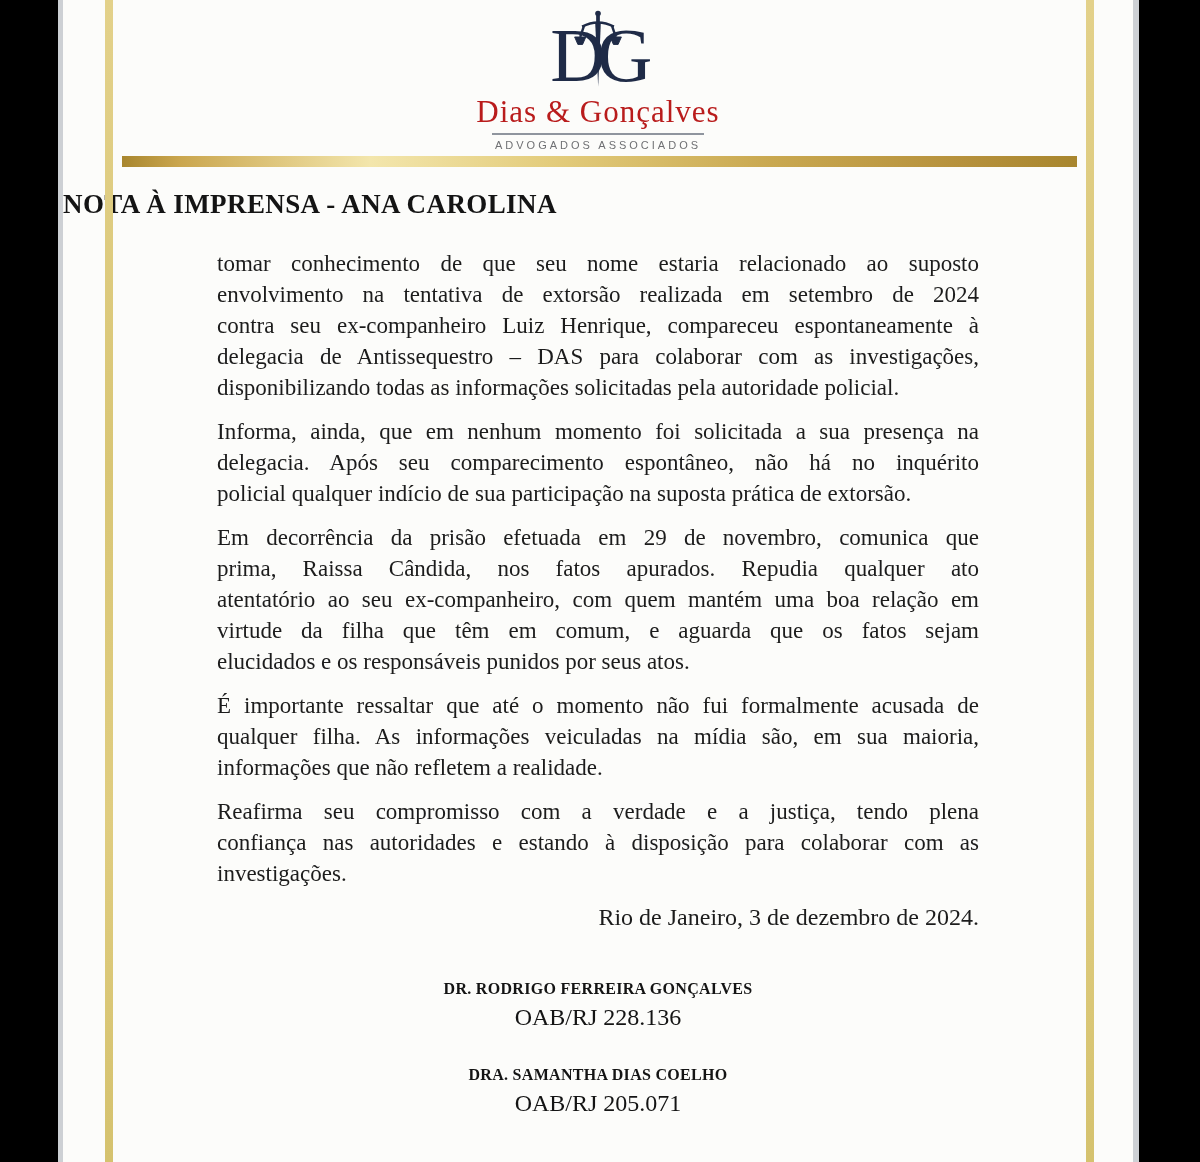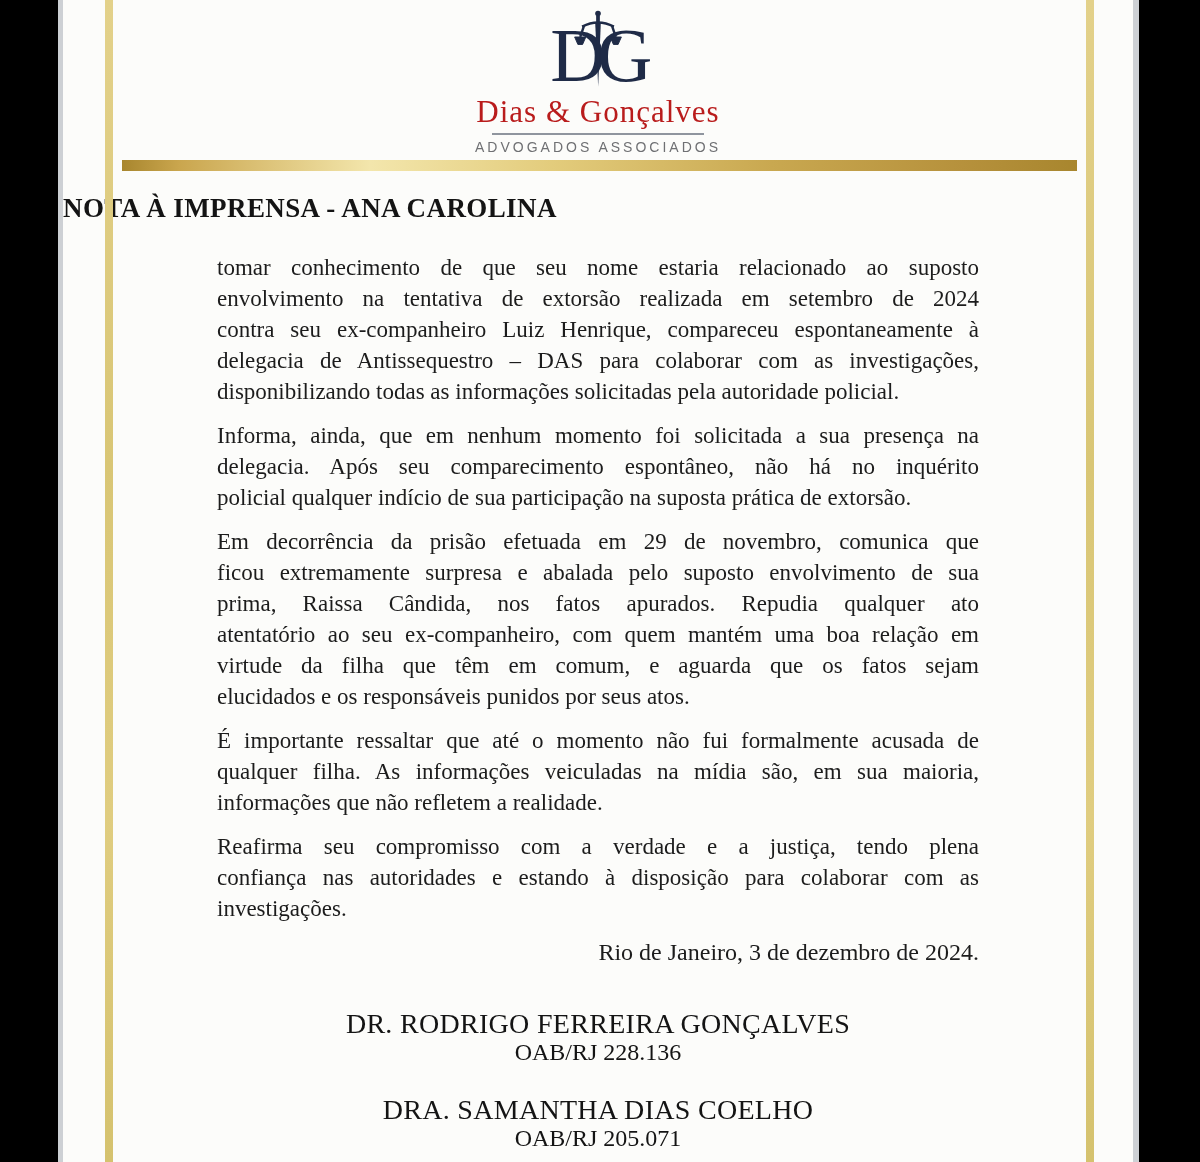--- a/index.html
+++ b/index.html
@@ -38,21 +38,21 @@
     color: #b91c1c; letter-spacing: 1px;
     margin-top: 2px;
   }
   .firm-rule {
     width: 212px; height: 0;
     border-top: 2px solid #8f959e;
     margin: 5px auto 4px auto;
   }
   .firm-subtitle {
     font-family: "Liberation Sans", "DejaVu Sans", sans-serif;
-    font-size: 14px; letter-spacing: 3px;
+    font-size: 11px; letter-spacing: 3px;
     color: #6f7073;
   }
   .gold-bar {
     height: 11px; width: 955px;
     margin: 5px 0 0 59px;
     background: linear-gradient(90deg,
       #a8862e 0%, #caa64e 6%, #f3e6ac 26%, #e8d astray 0, #e3cc7c 45%,
       #c9a850 68%, #b6913c 88%, #a8862e 100%);
     background: linear-gradient(90deg,
       #a8862e 0%, #caa64e 6%, #f3e6ac 26%, #e3cc7c 45%,
@@ -85,21 +85,21 @@
   }
   .dateline {
     width: 762px; margin: 13px auto 0 auto;
     font-size: 24px; line-height: 31px;
     text-align: right;
     color: #1c1c1c;
   }
   .signature { text-align: center; color: #141414; }
   .signature.first  { margin-top: 42px; }
   .signature.second { margin-top: 30px; }
-  .sig-name { font-size: 28px; font-weight: normal; line-height: 28px; letter-spacing: 0.3px; }
+  .sig-name { font-size: 16px; font-weight: bold; line-height: 28px; letter-spacing: 0.3px; }
   .sig-oab  { font-size: 24px; line-height: 28px; }
 </style>
 </head>
 <body>
 
 <div class="stage">
   <div class="page">
 
     <div class="gold-line left"></div>
     <div class="gold-line right"></div>
@@ -139,21 +139,20 @@
             <div class="line">delegacia de Antissequestro – DAS para colaborar com as investigações,</div>
             <div class="line last">disponibilizando todas as informações solicitadas pela autoridade policial.</div>
           </div>
           <div class="para">
             <div class="line">Informa, ainda, que em nenhum momento foi solicitada a sua presença na</div>
             <div class="line">delegacia. Após seu comparecimento espontâneo, não há no inquérito</div>
             <div class="line last">policial qualquer indício de sua participação na suposta prática de extorsão.</div>
           </div>
           <div class="para">
             <div class="line">Em decorrência da prisão efetuada em 29 de novembro, comunica que</div>
-            <div class="line">ficou extremamente surpresa e abalada pelo suposto envolvimento de sua</div>
             <div class="line">prima, Raissa Cândida, nos fatos apurados. Repudia qualquer ato</div>
             <div class="line">atentatório ao seu ex-companheiro, com quem mantém uma boa relação em</div>
             <div class="line">virtude da filha que têm em comum, e aguarda que os fatos sejam</div>
             <div class="line last">elucidados e os responsáveis punidos por seus atos.</div>
           </div>
           <div class="para">
             <div class="line">É importante ressaltar que até o momento não fui formalmente acusada de</div>
             <div class="line">qualquer filha. As informações veiculadas na mídia são, em sua maioria,</div>
             <div class="line last">informações que não refletem a realidade.</div>
           </div>

